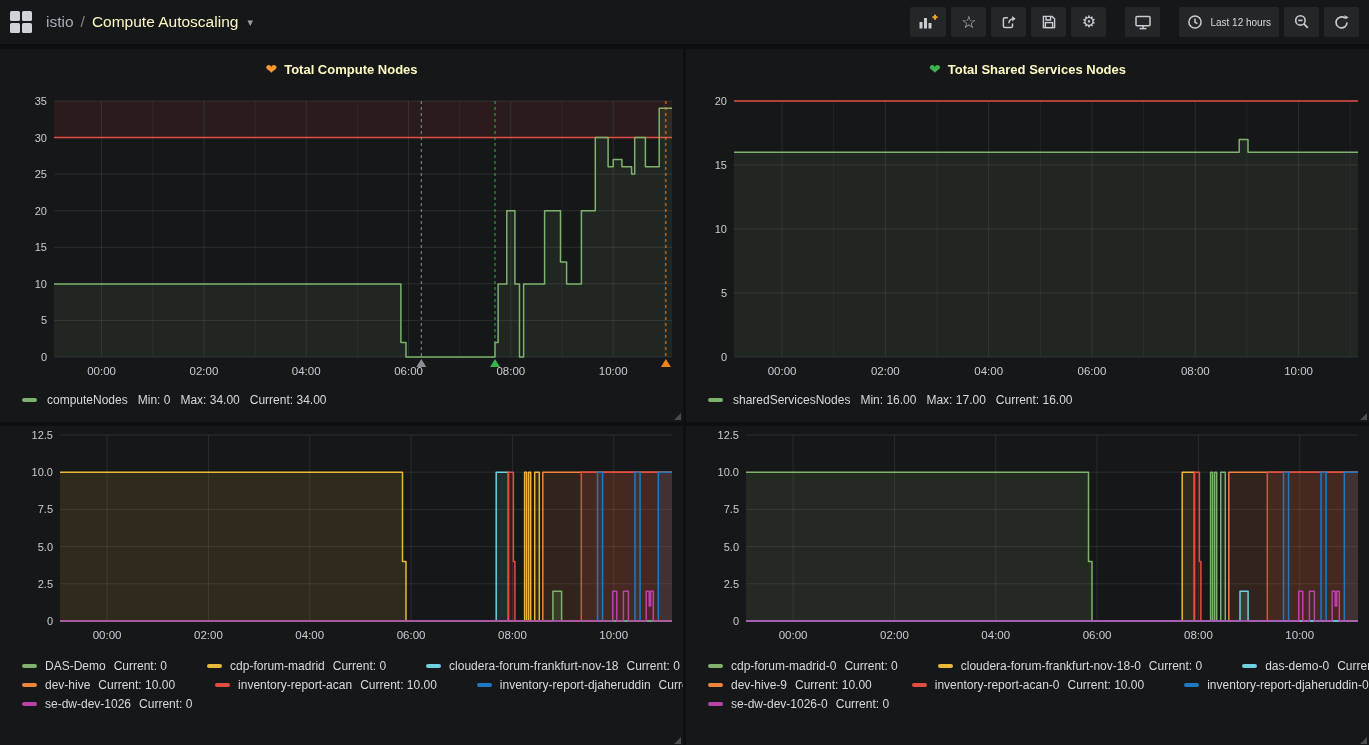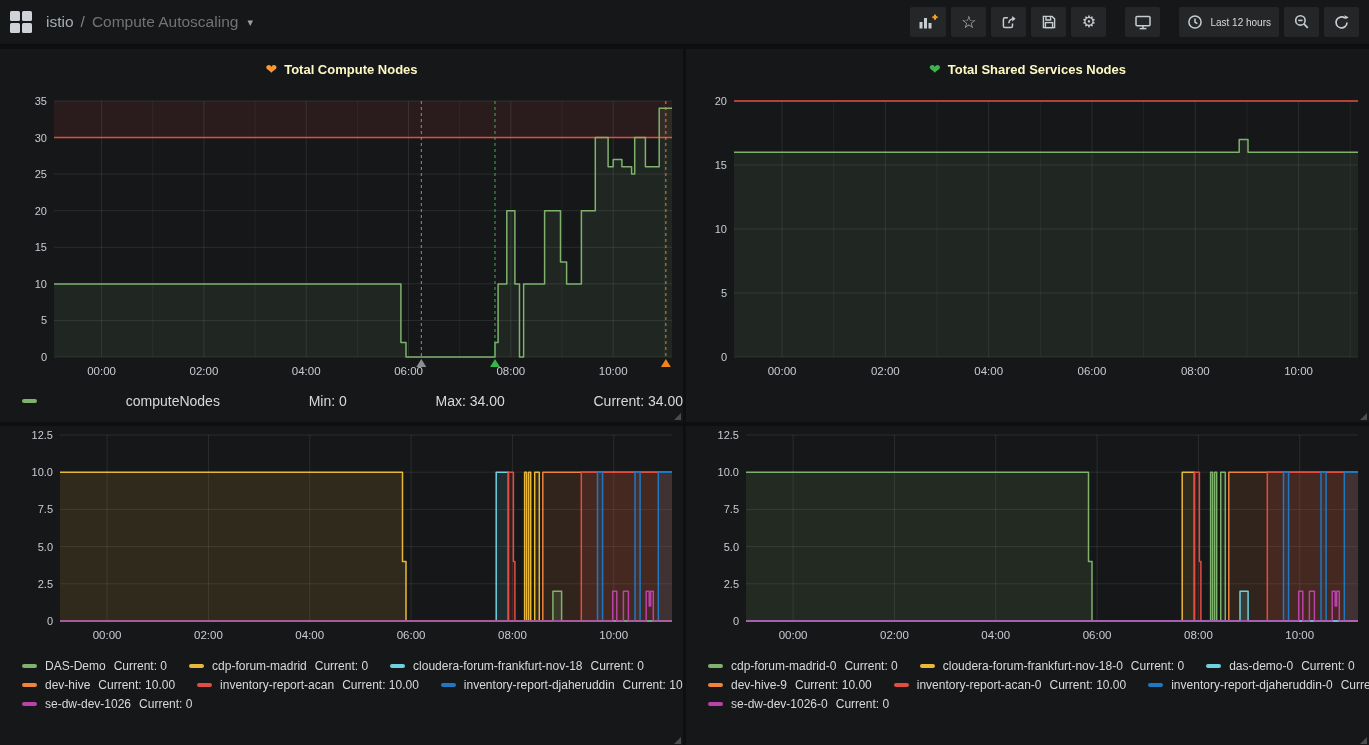--- a/index.html
+++ b/index.html
@@ -14,21 +14,21 @@
     height:45px;background:#161719;border-bottom:1px solid #0b0c0d;
     display:flex;align-items:center;justify-content:space-between;padding:0 10px;
     box-sizing:border-box;
   }
   .nav-left{display:flex;align-items:center;gap:14px;}
   .logo{display:grid;grid-template-columns:10px 10px;grid-gap:2px;cursor:pointer;}
   .logo div{width:10px;height:10px;background:#cfd2d6;border-radius:1.5px;}
   .breadcrumb{display:flex;align-items:center;gap:7px;font-size:15.5px;}
   .bc-folder{color:#a7adb4;}
   .bc-sep{color:#7e848b;}
-  .bc-title{color:#737373;font-weight:500;}
+  .bc-title{color:#fef9c3;font-weight:500;}
   .bc-caret{color:#9aa0a5;font-size:11px;margin-left:2px;}
   .nav-right{display:flex;align-items:center;gap:5px;}
   .nav-btn{
     height:30px;min-width:35px;padding:0 8px;background:#242628;border-radius:2px;
     display:flex;align-items:center;justify-content:center;gap:7px;cursor:pointer;
     color:#c7ccd1;box-sizing:border-box;
   }
   .nav-btn svg{display:block;}
   .glyph{font-family:"DejaVu Sans",sans-serif;line-height:1;}
   .gap-l{margin-left:14px;}
@@ -43,24 +43,24 @@
     display:flex;align-items:center;justify-content:center;gap:7px;
     height:40px;cursor:move;
   }
   .panel-header.short{height:28px;}
   .panel-title{font-size:13px;font-weight:700;color:#fef9c3;}
   .heart{font-size:14px;line-height:1;}
   .chart{padding:0 8px;}
   .chart svg{display:block;}
   .legend-single{
     display:flex;align-items:center;gap:10px;padding:6px 0 0 22px;
-    font-size:14px;color:#d8d9da;justify-content:space-between;
+    font-size:12px;color:#d8d9da;
   }
   .legend-rows{padding:4px 0 0 0;}
-  .legend-row{display:flex;align-items:center;gap:22px;padding-left:22px;height:19px;}
+  .legend-row{display:flex;align-items:center;gap:40px;padding-left:22px;height:19px;}
   .legend-item{display:flex;align-items:center;gap:8px;font-size:12px;color:#d8d9da;cursor:pointer;}
   .legend-marker{width:15px;height:4px;border-radius:2px;flex:none;}
   .legend-name{white-space:nowrap;}
   .legend-val{white-space:nowrap;}
   .resize-corner{
     position:absolute;right:2px;bottom:2px;width:0;height:0;cursor:se-resize;
     border-left:7px solid transparent;border-bottom:7px solid #4a4d52;
   }
   text{font-family:"Liberation Sans","DejaVu Sans",sans-serif;}
 </style>
@@ -240,20 +240,27 @@
           <text x="191.35099337748346" y="286" text-anchor="middle" font-size="11.5" fill="#c8ccd2">02:00</text>
           <text x="294.6622516556291" y="286" text-anchor="middle" font-size="11.5" fill="#c8ccd2">04:00</text>
           <text x="397.97350993377484" y="286" text-anchor="middle" font-size="11.5" fill="#c8ccd2">06:00</text>
           <text x="501.2847682119205" y="286" text-anchor="middle" font-size="11.5" fill="#c8ccd2">08:00</text>
           <text x="604.5960264900662" y="286" text-anchor="middle" font-size="11.5" fill="#c8ccd2">10:00</text>
           <line x1="40" x2="664" y1="12" y2="12" stroke="#e24d42" stroke-width="1.6"></line>
           <path d="M40.0,63.2L545.2,63.2L545.2,50.4L554.0,50.4L554.0,63.2L664,63.2L664,268L40.0,268Z" fill="#7eb26d" fill-opacity="0.1" stroke="none"></path>
           <path d="M40.0,63.2L545.2,63.2L545.2,50.4L554.0,50.4L554.0,63.2L664,63.2" fill="none" stroke="#7eb26d" stroke-width="1.5" stroke-linejoin="round"></path>
         </svg>
       </div>
+    <div class="legend-single">
+        <span class="legend-marker" style="background: rgb(126, 178, 109);"></span>
+        <span class="legend-name">sharedServicesNodes</span>
+        <span class="legend-val">Min: 16.00</span>
+        <span class="legend-val">Max: 17.00</span>
+        <span class="legend-val">Current: 16.00</span>
+      </div>
     <div class="resize-corner"></div>
   </div>
 
   <div class="panel">
     <div class="chart">
         <svg width="667" height="226">
           <line x1="52" x2="664" y1="195" y2="195" stroke="#ffffff" stroke-opacity="0.09"></line>
           <text x="45" y="199" text-anchor="end" font-size="11" fill="#c8ccd2">0</text>
           <line x1="52" x2="664" y1="157.8" y2="157.8" stroke="#ffffff" stroke-opacity="0.09"></line>
           <text x="45" y="161.8" text-anchor="end" font-size="11" fill="#c8ccd2">2.5</text>

